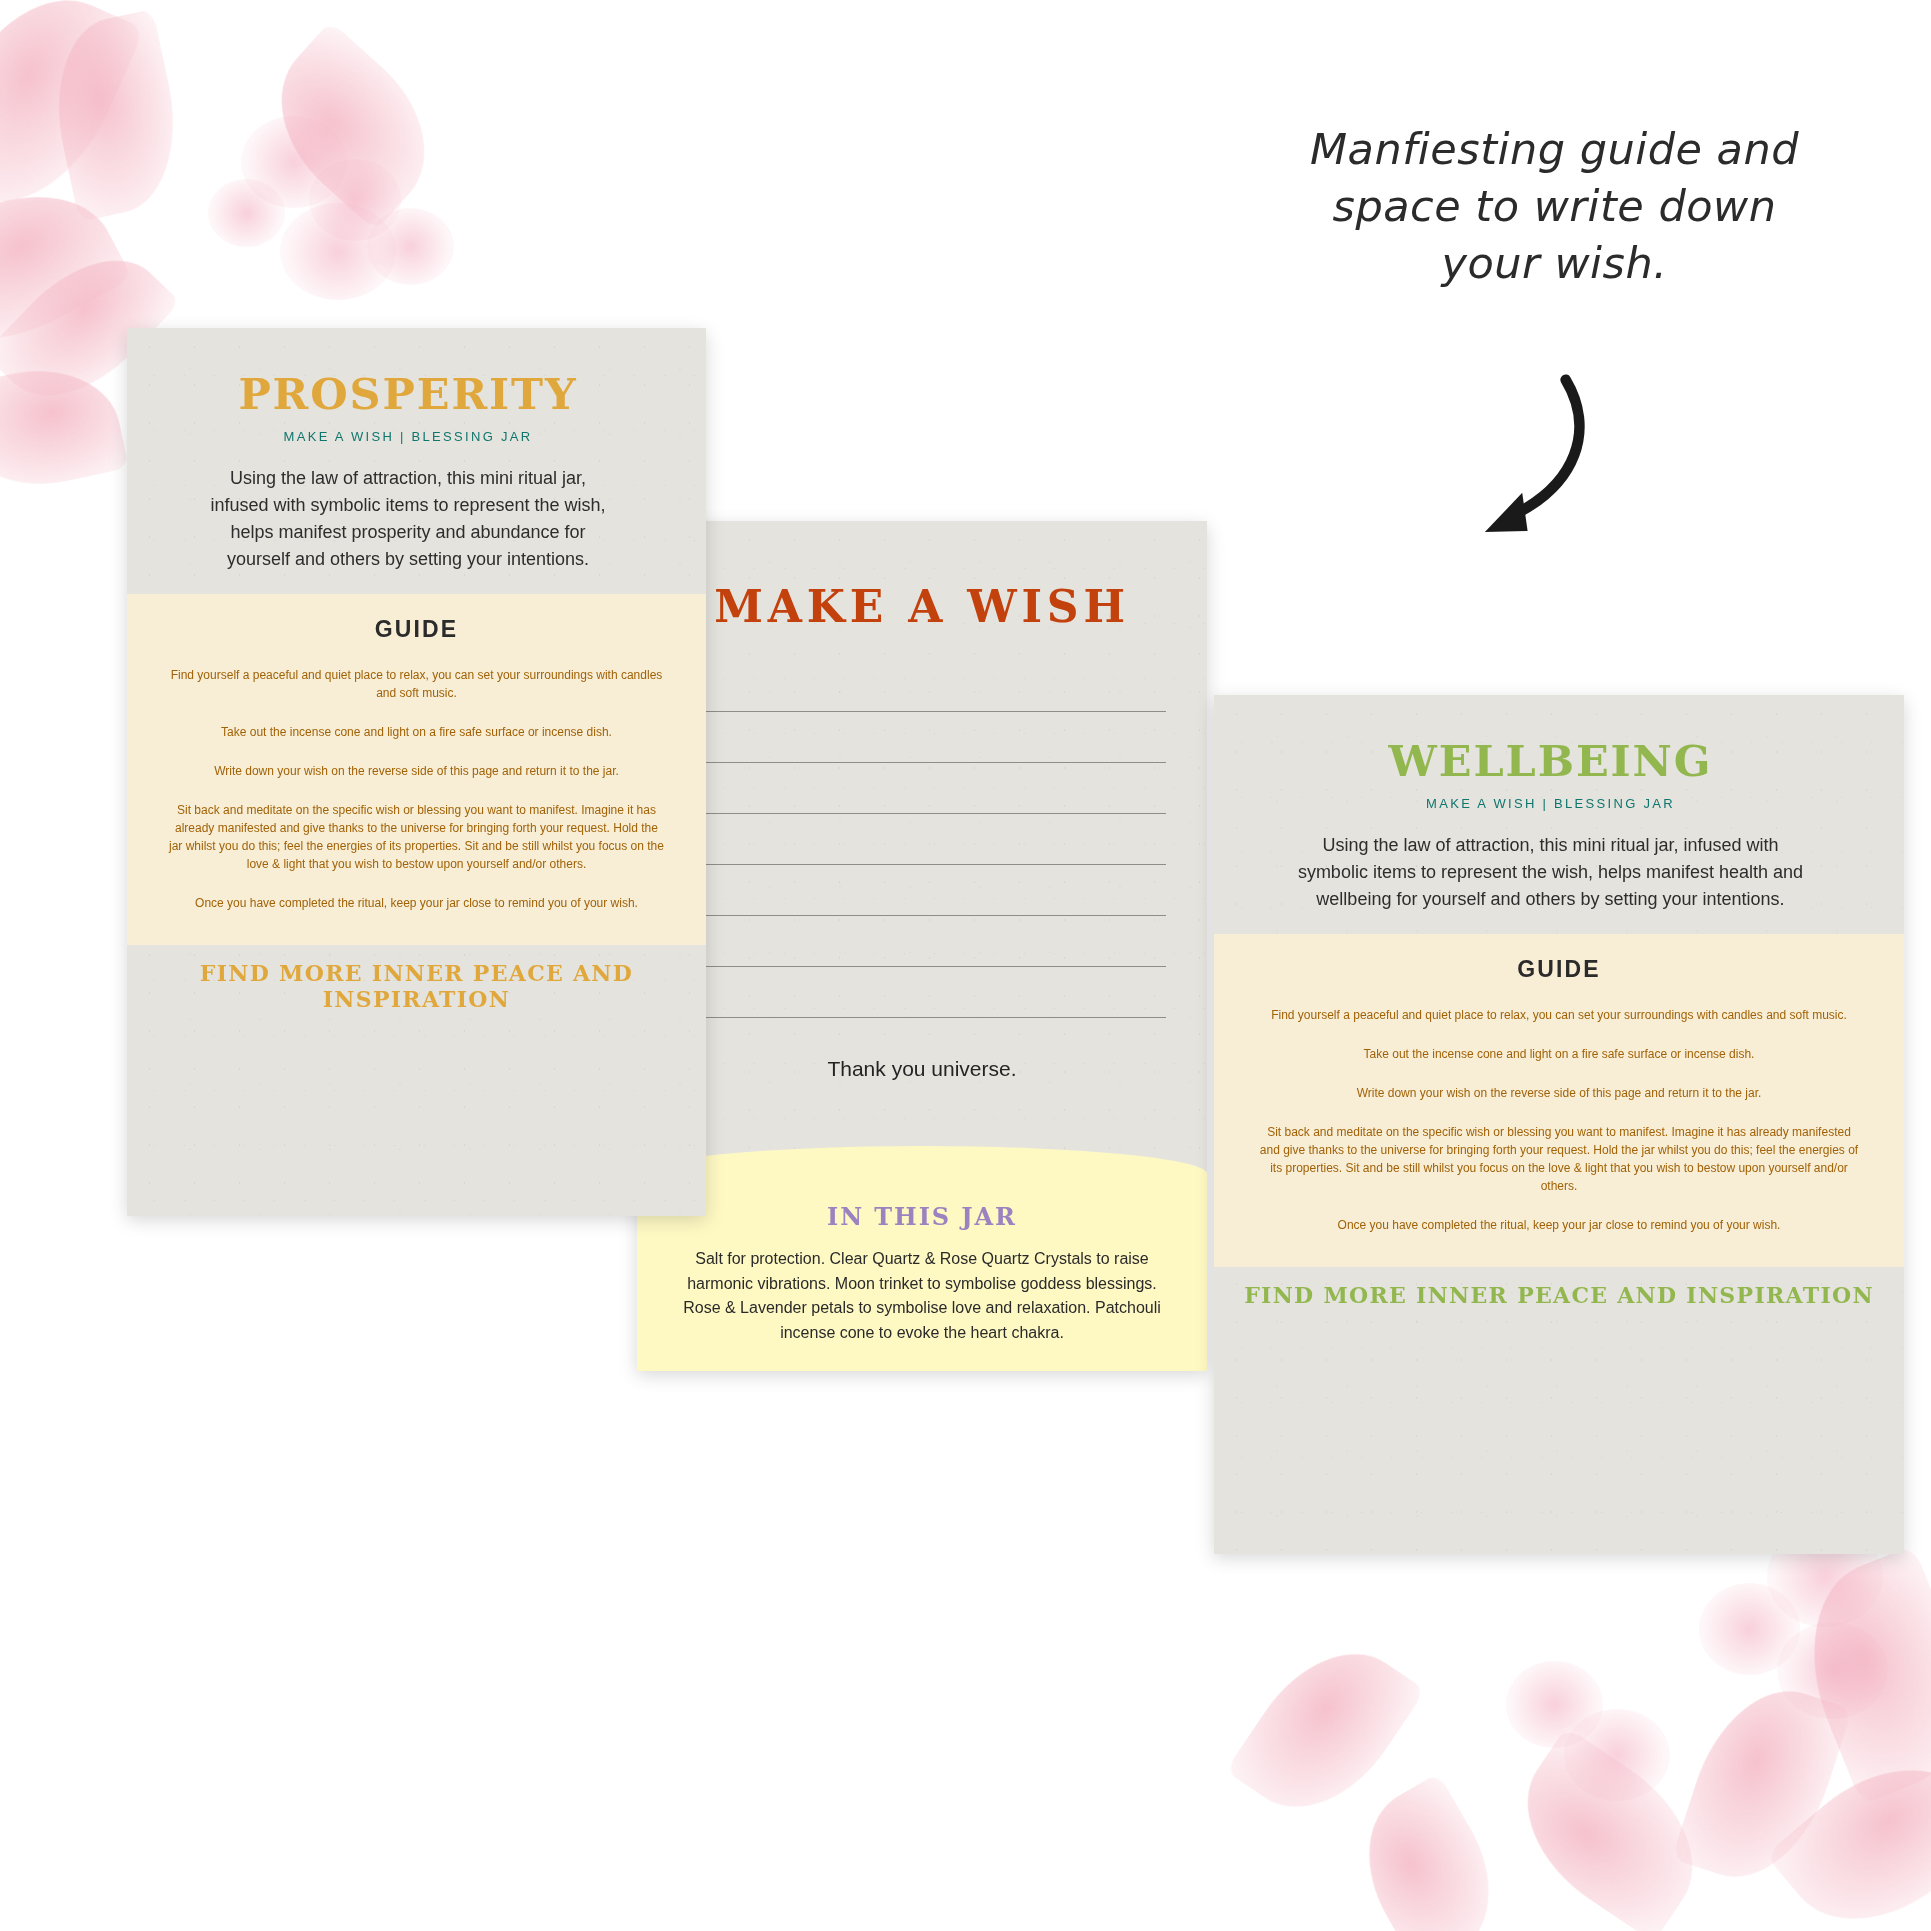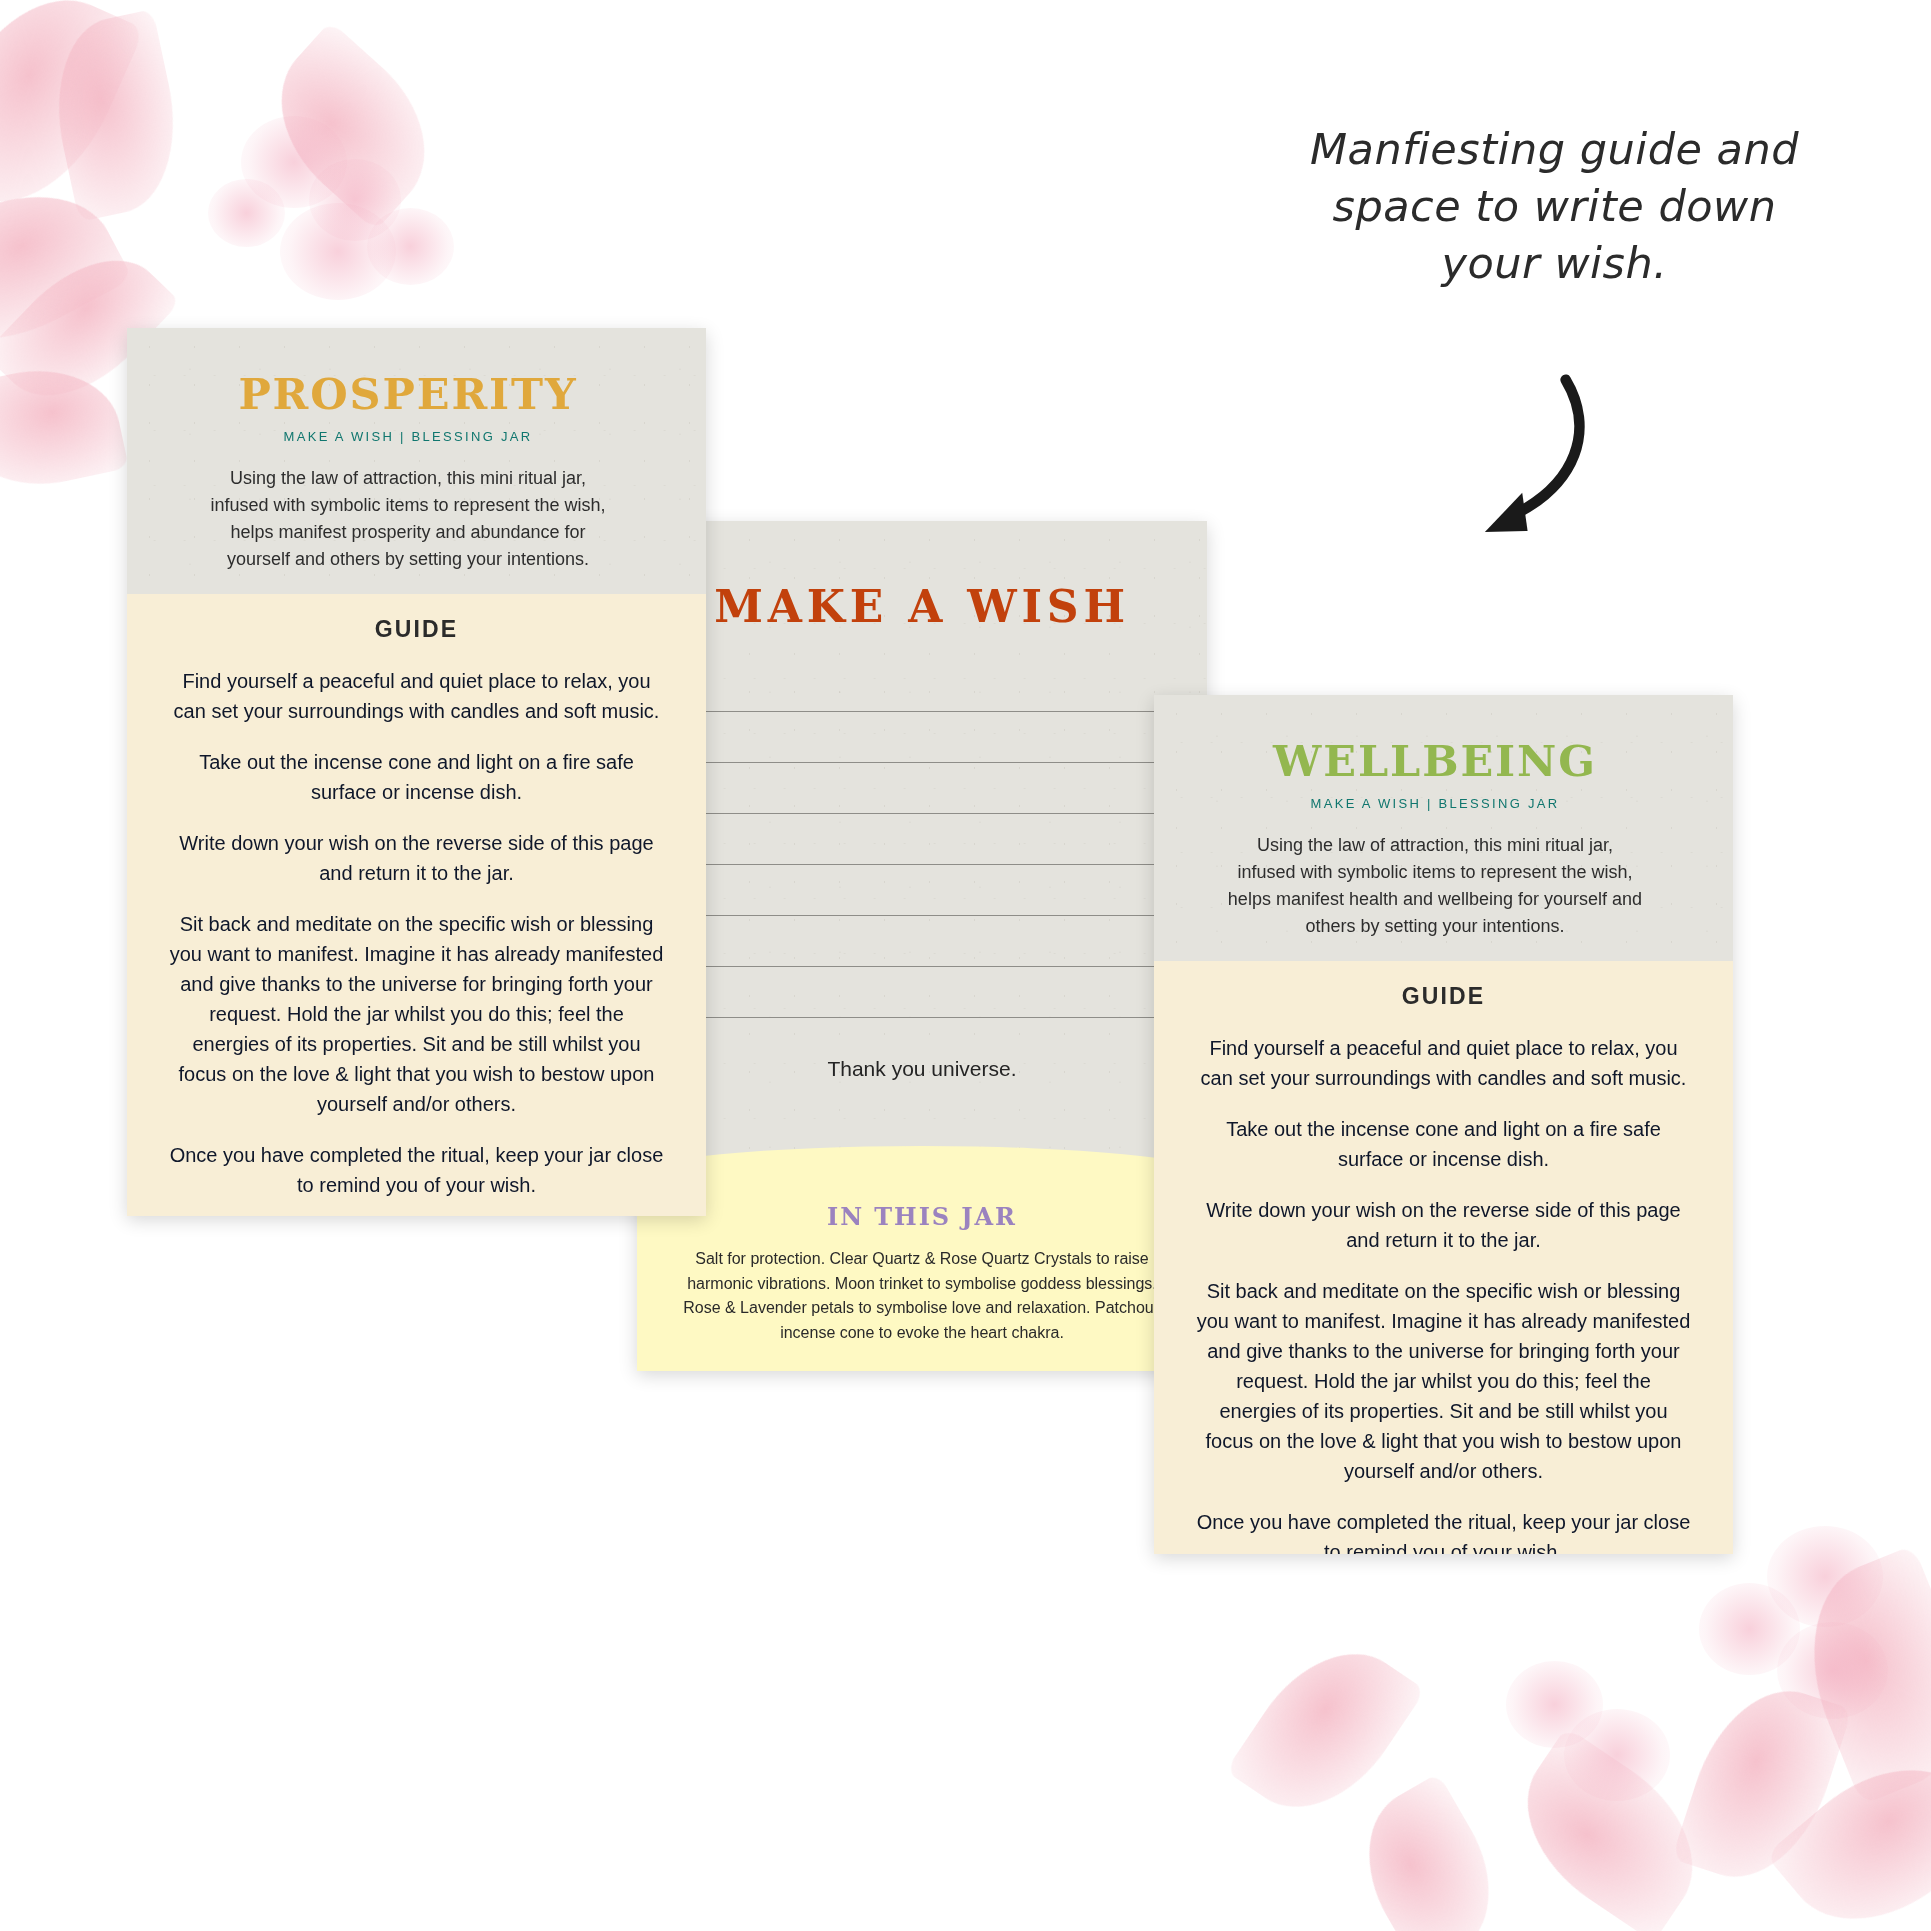--- a/index.html
+++ b/index.html
@@ -74,23 +74,23 @@
 
   
   #card-prosperity {
     left: 127px;
     top: 328px;
     width: 579px;
     height: 888px;
     z-index: 3;
   }
   #card-wellbeing {
-    left: 1154px;
+    left: 1214px;
     top: 695px;
-    width: 579px;
+    width: 690px;
     height: 859px;
     z-index: 3;
   }
   #card-wish {
     left: 637px;
     top: 521px;
     width: 570px;
     height: 850px;
     z-index: 2;
   }
@@ -132,23 +132,23 @@
     text-align: center;
   }
   .guide-title {
     font-size: 23px;
     letter-spacing: 2.1px;
     font-weight: 700;
     color: #2b2b2b;
     margin-bottom: 23px;
   }
   .guide-step {
-    font-size: 20px;
+    font-size: 12px;
     line-height: 1.5;
-    color: #0f172a;
+    color: #a16207;
     margin-bottom: 21px;
   }
   .guide-step:last-child { margin-bottom: 0; }
 
   .card-foot {
     position: relative;
     z-index: 2;
     text-align: center;
     padding: 15.4px 19.3px 17.4px 19.3px;
   }

